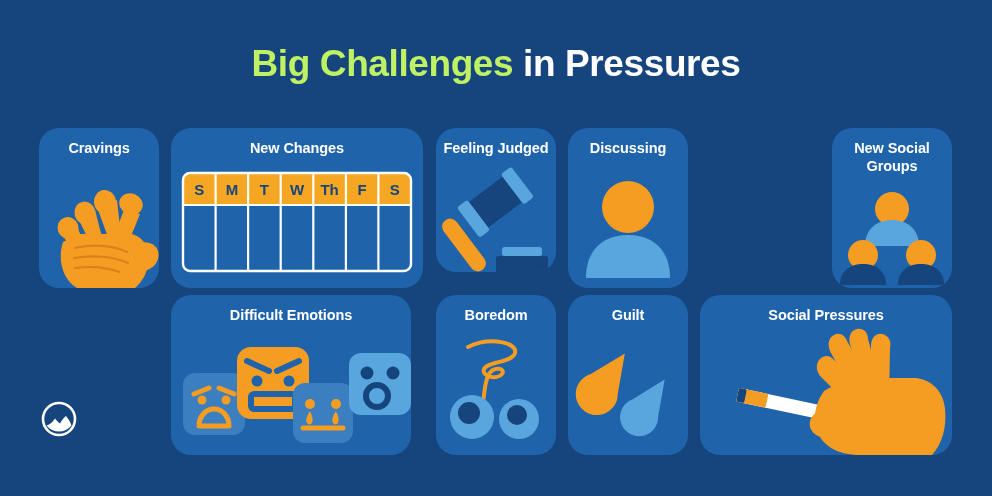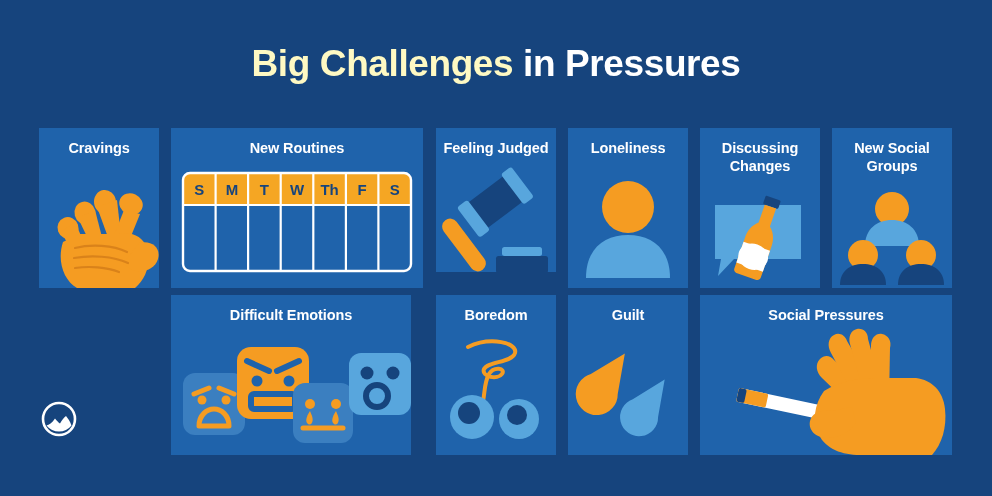--- a/index.html
+++ b/index.html
@@ -19,28 +19,28 @@
   .title {
     position: absolute;
     top: 42px; left: 0; width: 992px;
     text-align: center;
     font-size: 37px;
     font-weight: 800;
     letter-spacing: -0.4px;
     line-height: 44px;
     white-space: nowrap;
   }
-  .title .hl { color: #fef9c3; }
+  .title .hl { color: #bef264; }
   .title .pl { color: #ffffff; }
 
   
   .card {
     position: absolute;
     background: #1f63ab;
-    border-radius: 0;
+    border-radius: 20px;
     overflow: hidden;
   }
   .card-title {
     position: absolute;
     top: 11px; left: 6px; right: 6px;
     text-align: center;
     color: #ffffff;
     font-size: 14.5px;
     font-weight: 800;
     line-height: 18px;
@@ -89,21 +89,21 @@
         <g stroke="#d9821a" stroke-width="2.2" fill="none" stroke-linecap="round">
           <path d="M36 120 C52 116 74 117 88 124"></path>
           <path d="M35 130 C52 127 74 128 89 135"></path>
           <path d="M36 140 C50 138 68 139 80 144"></path>
         </g>
       </svg>
     </div>
   </div>
 
   <div class="card" style="left:171px; top:128px; width:252px; height:160px;">
-    <div class="card-title">New Routines</div>
+    <div class="card-title">New Changes</div>
     <div class="art">
       <svg width="252" height="160" viewBox="0 0 252 160">
         <defs>
           <clipPath id="calclip">
             <rect x="12" y="45" width="228" height="98" rx="7"></rect>
           </clipPath>
         </defs>
         <g clip-path="url(#calclip)">
           <rect x="12" y="45" width="228" height="98" fill="#1f63ab"></rect>
           <rect x="12" y="45" width="228" height="32" fill="#f5a623"></rect>
@@ -144,47 +144,29 @@
           <rect x="81" y="55" width="13" height="38" rx="3" fill="#58a6dd"></rect>
         </g>
 
         <rect x="60" y="128" width="52" height="17" rx="2.5" fill="#16447d"></rect>
         <rect x="66" y="119" width="40" height="9" rx="2.5" fill="#58a6dd"></rect>
       </svg>
     </div>
   </div>
 
   <div class="card" style="left:568px; top:128px; width:120px; height:160px;">
-    <div class="card-title">Loneliness</div>
+    <div class="card-title">Discussing</div>
     <div class="art">
       <svg width="120" height="160" viewBox="0 0 120 160">
         <circle cx="60" cy="79" r="26" fill="#f59c22"></circle>
         <path d="M18 150 C18 120 37 107 60 107 C83 107 102 120 102 150 Z" fill="#58a6dd"></path>
       </svg>
     </div>
   </div>
 
-  <div class="card" style="left:700px; top:128px; width:120px; height:160px;">
-    <div class="card-title">Discussing Changes</div>
-    <div class="art">
-      <svg width="120" height="160" viewBox="0 0 120 160">
-
-        <path d="M15 77 L101 77 L101 131 L34 131 L18 148 L21 131 L15 131 Z" fill="#58a6dd"></path>
-
-        <g transform="rotate(19 60 112)">
-          <rect x="51" y="68" width="16" height="9" rx="1.5" fill="#16447d"></rect>
-          <path d="M53 77 L65 77 L65 96 C71 101 73 108 73 115 L73 147
-                   C73 150 71 151 68 151 L50 151 C47 151 45 150 45 147
-                   L45 115 C45 108 47 101 53 96 Z" fill="#f59c22"></path>
-          <path d="M45 119 L73 119 L73 141 L45 141 Z" fill="#ffffff"></path>
-          <ellipse cx="59" cy="130" rx="15" ry="13" fill="#ffffff"></ellipse>
-        </g>
-      </svg>
-    </div>
-  </div>
 
   <div class="card" style="left:832px; top:128px; width:120px; height:160px;padding-left:40px;">
     <div class="card-title">New Social Groups</div>
     <div class="art">
       <svg width="120" height="160" viewBox="0 0 120 160">
 
         <circle cx="60" cy="81" r="17" fill="#f59c22"></circle>
         <path d="M33 118 C33 101 45 92 60 92 C75 92 87 101 87 118 Z" fill="#58a6dd"></path>
 
         <circle cx="31" cy="127" r="15" fill="#f59c22"></circle>

